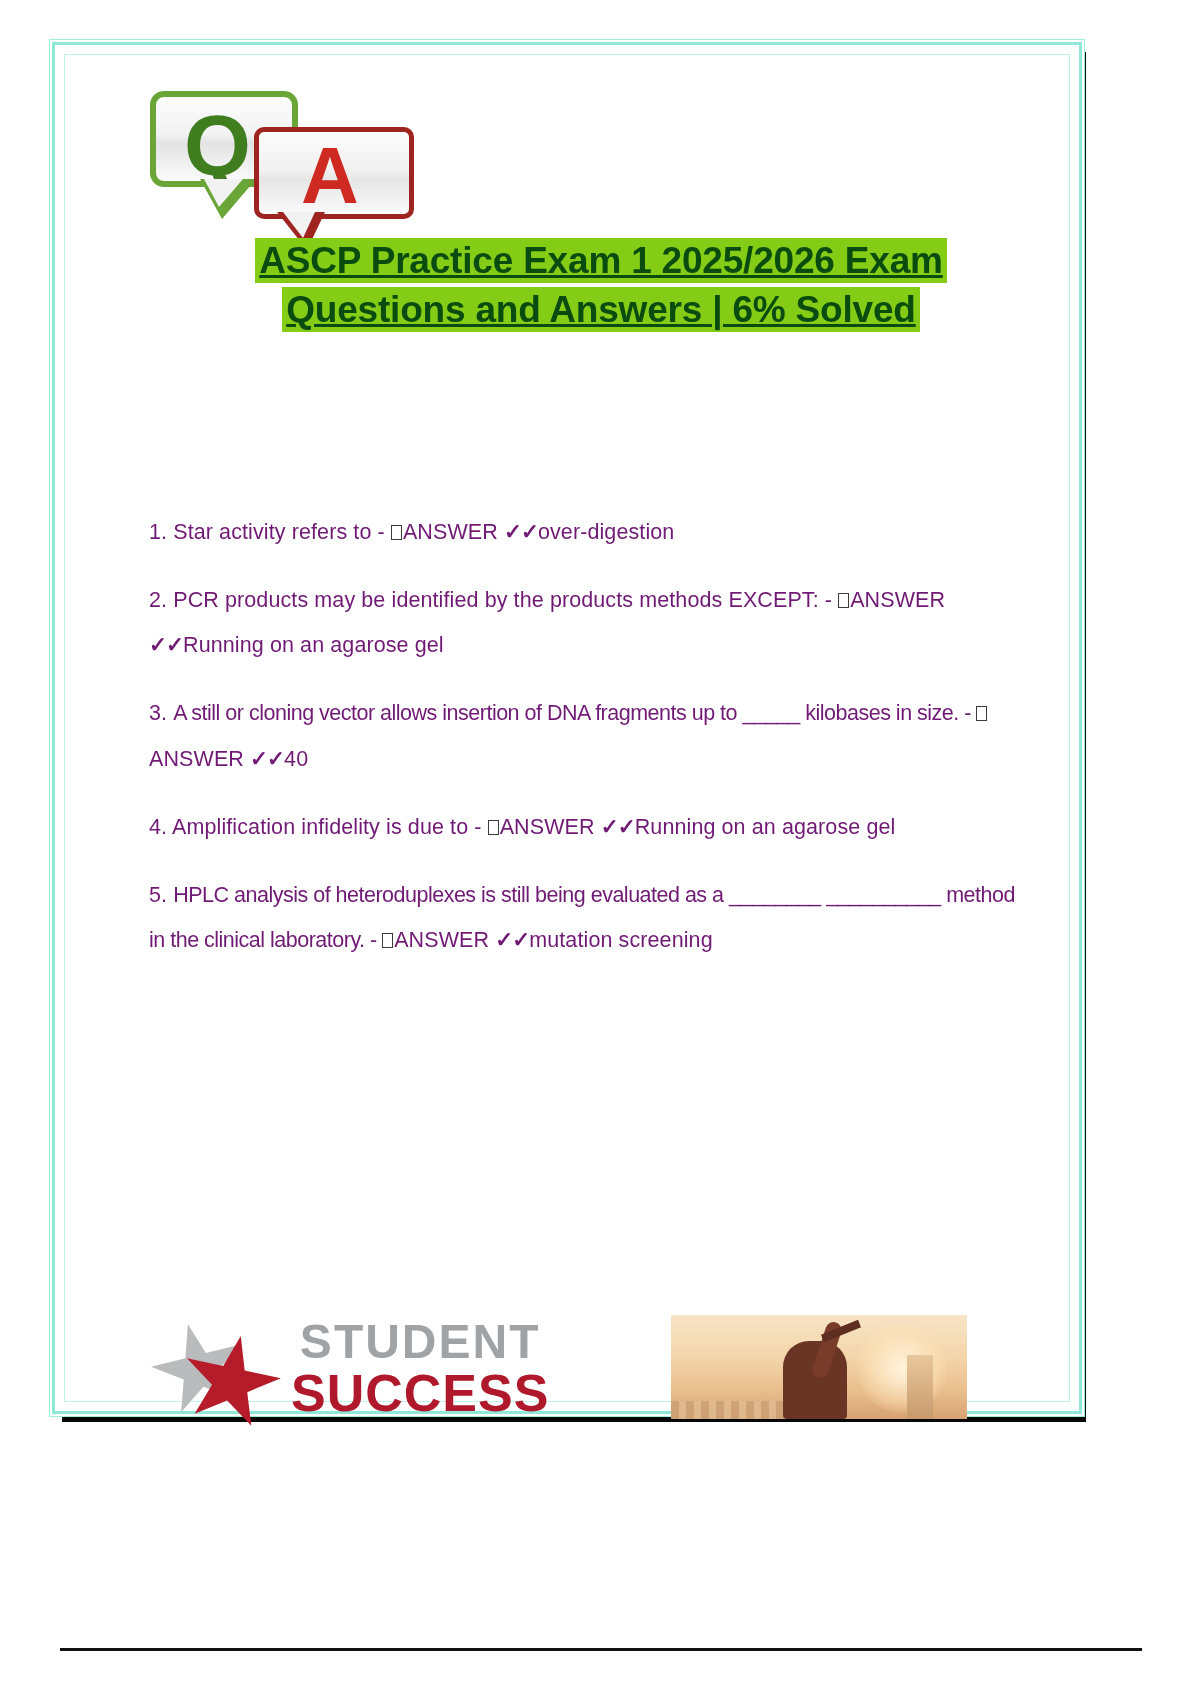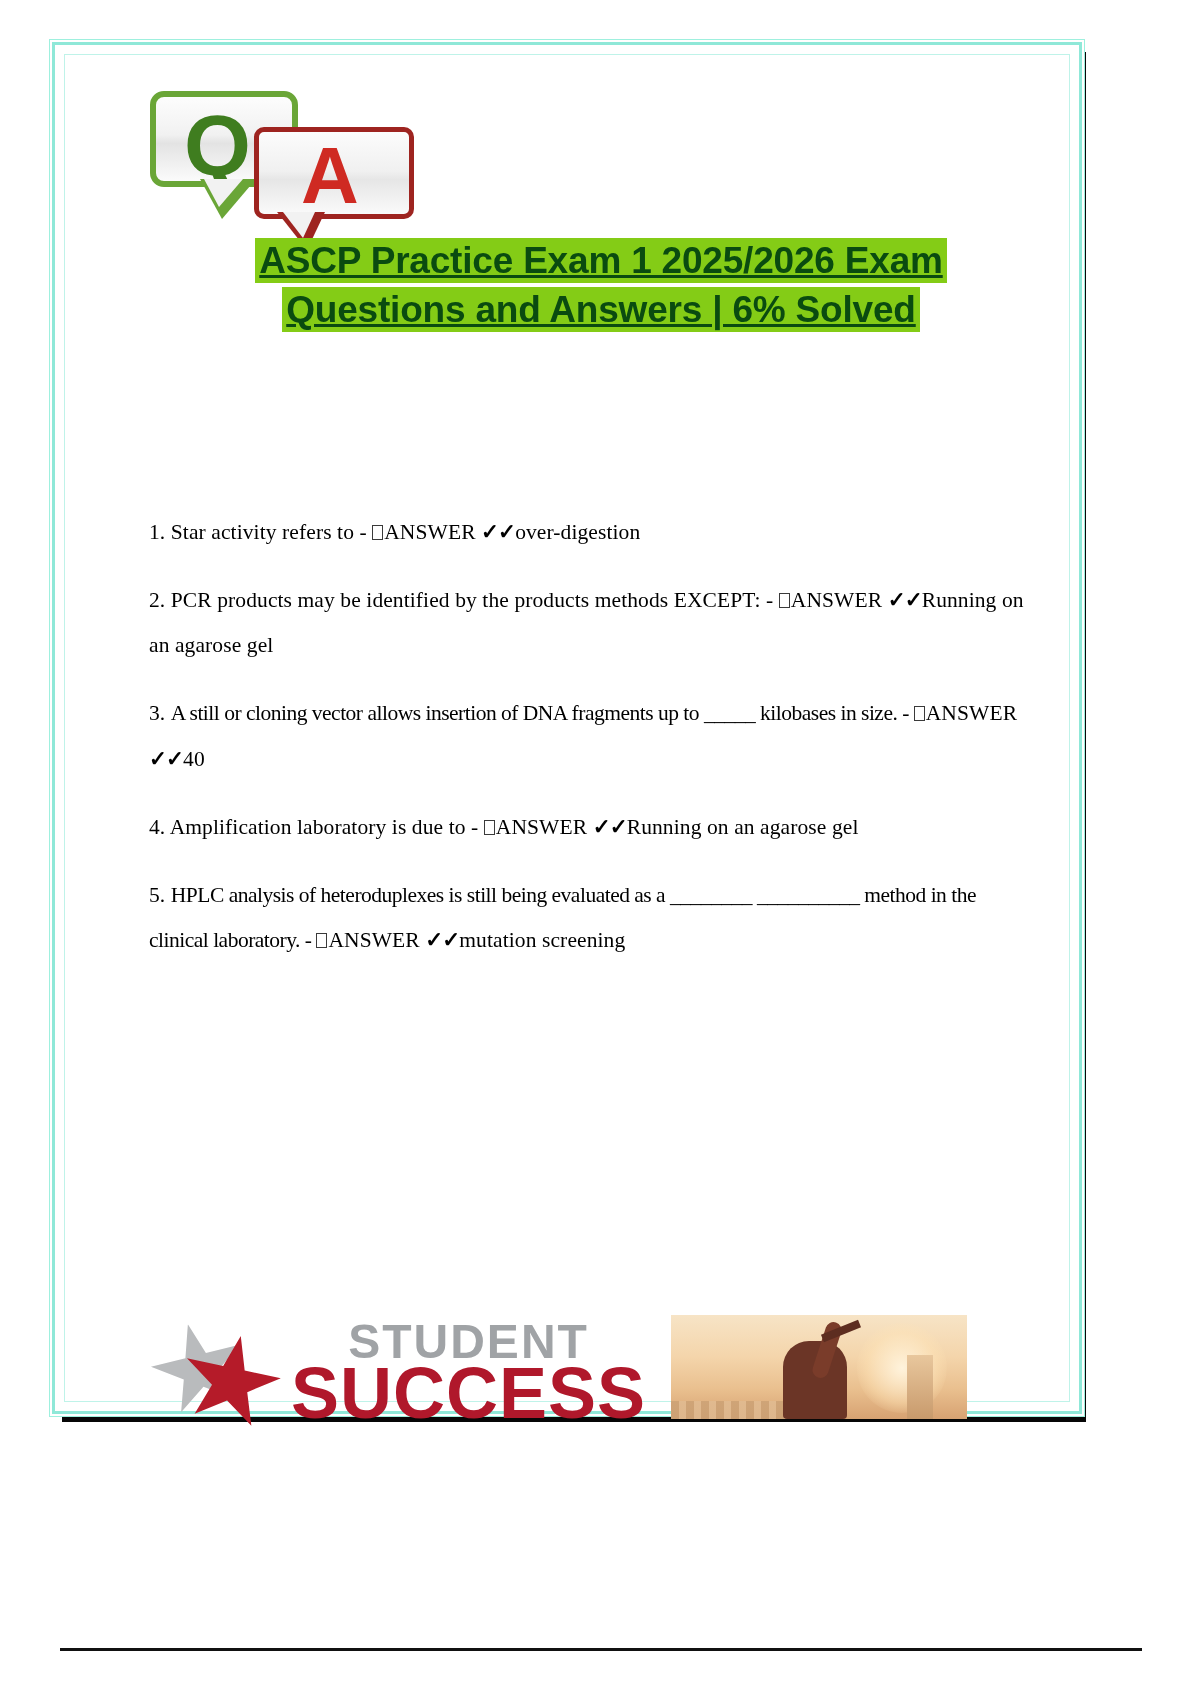--- a/index.html
+++ b/index.html
@@ -129,24 +129,24 @@
   }
 
   
   .body-block {
     position: absolute;
     left: 84px; top: 455px;
     width: 880px;
   }
   .qa-item {
     font-size: 21.5px;
-    color: #000000;
+    color: #701a75;
     line-height: 2.1;
     margin-bottom: 23px;
-    font-family: Liberation Serif, serif;
+    font-family: Liberation Sans, sans-serif;
     letter-spacing: 0.1px;
   }
   .tofu {
     display: inline-block;
     width: 11px; height: 15px;
     border: 1px solid #3a3a3a;
     position: relative;
     top: 1px;
     margin-right: 1px;
     font-size: 9px;
@@ -175,21 +175,21 @@
   .star-gray { left: 0; top: 4px; width: 96px; height: 92px; background: #b9bbbd; transform: rotate(-14deg); }
   .star-red  { left: 30px; top: 16px; width: 100px; height: 94px; background: #b51b29; transform: rotate(12deg); }
   .word-block { position: absolute; left: 140px; top: 4px; }
   .w-student {
     font-size: 48px; font-weight: bold; color: #a0a3a6;
     letter-spacing: 2px; line-height: 50px;
     font-family: "Liberation Sans", sans-serif;
     text-align: center;
   }
   .w-success {
-    font-size: 72px; font-weight: bold; color: #b0182b;
+    font-size: 52px; font-weight: bold; color: #b0182b;
     letter-spacing: 1px; line-height: 52px;
     font-family: "Liberation Sans", sans-serif;
   }
   .grad-photo {
     position: absolute;
     left: 520px; top: 2px;
     width: 296px; height: 104px;
     background: linear-gradient(180deg,#f7e4c6 0%,#f4d5ab 40%,#e9bf8e 72%,#d7a272 100%);
     overflow: hidden;
   }
@@ -282,21 +282,21 @@
         </p>
 
         <p class="qa-item">
           <span>3.</span>
           <span class="blank">A still or cloning vector allows insertion of DNA fragments up to _____ kilobases in size. - </span><span class="tofu"></span><span>ANSWER</span>
           <span class="ticks">✓✓</span><span>40</span>
         </p>
 
         <p class="qa-item">
           <span>4.</span>
-          <span>Amplification laboratory is due to - </span><span class="tofu"></span><span>ANSWER</span>
+          <span>Amplification infidelity is due to - </span><span class="tofu"></span><span>ANSWER</span>
           <span class="ticks">✓✓</span><span>Running on an agarose gel</span>
         </p>
 
         <p class="qa-item">
           <span>5.</span>
           <span class="blank">HPLC analysis of heteroduplexes is still being evaluated as a ________ __________ method in the clinical laboratory. - </span><span class="tofu"></span><span>ANSWER</span>
           <span class="ticks">✓✓</span><span>mutation screening</span>
         </p>
 
       </div>

